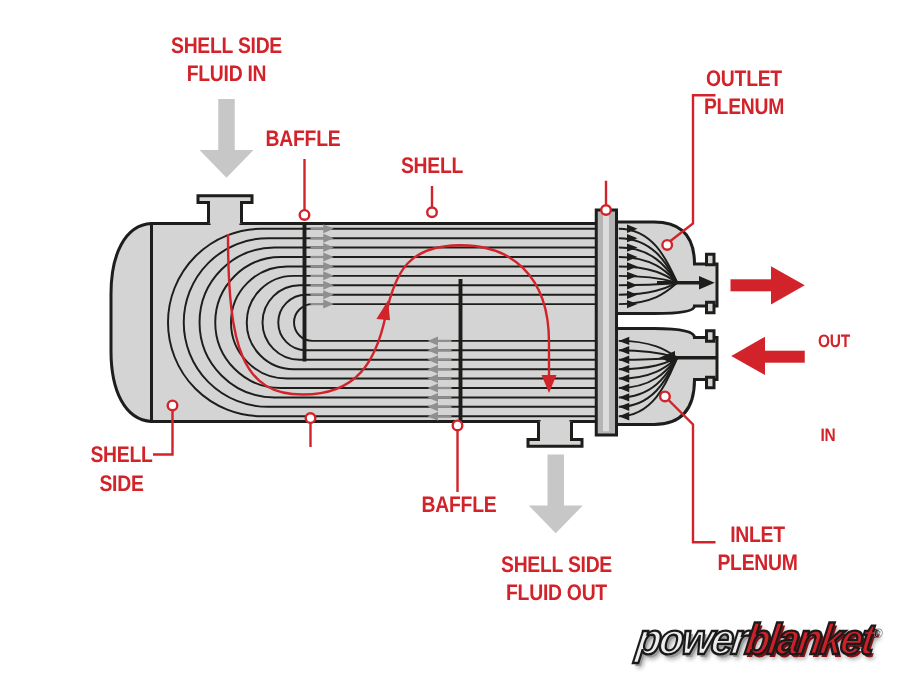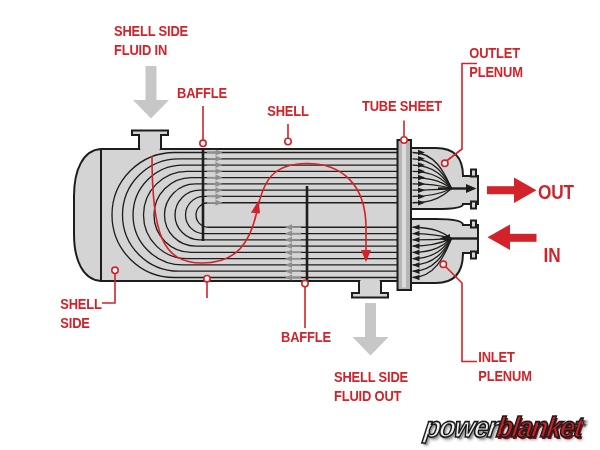--- a/index.html
+++ b/index.html
@@ -3,24 +3,24 @@
 <meta charset="utf-8">
 <style>
   html,body{margin:0;padding:0;background:#fff;}
   #stage{position:relative;width:600px;height:450px;background:#fff;overflow:hidden;
          font-family:"Liberation Sans",sans-serif;}
   svg{position:absolute;left:0;top:0;}
   .metal{fill:#d4d4d4;stroke:#1d1d1b;stroke-width:2;}
   .redline{fill:none;stroke:#d2232a;stroke-width:1.6;}
   .dot{fill:#ffffff;stroke:#d2232a;stroke-width:1.6;}
   .lbl{position:absolute;transform:translateX(-50%);color:#d2232a;
-       font-weight:bold;font-size:15px;line-height:1.25;}
+       font-weight:bold;font-size:15px;line-height:1.25;text-align:center;}
   .lbl>span{display:inline-block;transform:scaleX(.86);transform-origin:50% 0;
             white-space:pre-line;letter-spacing:-.2px;}
-  .lbl.big{font-size:20px;}
+  .lbl.big{font-size:12px;margin-top:40px;}
   .logo{position:absolute;right:16px;bottom:6px;white-space:nowrap;
         font-style:italic;font-weight:900;font-size:29px;letter-spacing:-1.5px;
         transform:skewX(-8deg) scaleX(.93);transform-origin:100% 100%;}
   .logo .lp{color:#ededed;-webkit-text-stroke:1.6px #1a1a1a;
         text-shadow:2px 2px 0 #9a9a9a,3px 3px 3px rgba(0,0,0,.35);}
   .logo .lb{color:#cd2027;-webkit-text-stroke:1.6px #1a1a1a;
         text-shadow:2px 2px 0 #7e1216,3px 3px 3px rgba(0,0,0,.35);}
   .logo .lr{font-size:9px;font-style:normal;color:#8a8a8a;-webkit-text-stroke:0;}
 </style>
 </head>
@@ -196,21 +196,20 @@
     <g fill="#d2232a">
       <rect x="509" y="233.8" width="27.5" height="8"></rect>
       <polygon points="510,224.5 510,250 487.5,237.3"></polygon>
     </g>
   </svg>
 
   <div class="lbl" style="left:151px;top:22px"><span>SHELL SIDE
 FLUID IN</span></div>
   <div class="lbl" style="left:202px;top:84px"><span>BAFFLE</span></div>
   <div class="lbl" style="left:288px;top:102px"><span>SHELL</span></div>
-  <div class="lbl" style="left:402px;top:97px"><span>TUBE SHEET</span></div>
   <div class="lbl" style="left:496px;top:44px"><span>OUTLET
 PLENUM</span></div>
   <div class="lbl big" style="left:556px;top:180px"><span>OUT</span></div>
   <div class="lbl big" style="left:552px;top:243px"><span>IN</span></div>
   <div class="lbl" style="left:505px;top:348px"><span>INLET
 PLENUM</span></div>
   <div class="lbl" style="left:81px;top:295px"><span>SHELL
 SIDE</span></div>
   <div class="lbl" style="left:306px;top:328px"><span>BAFFLE</span></div>
   <div class="lbl" style="left:371px;top:368px"><span>SHELL SIDE

